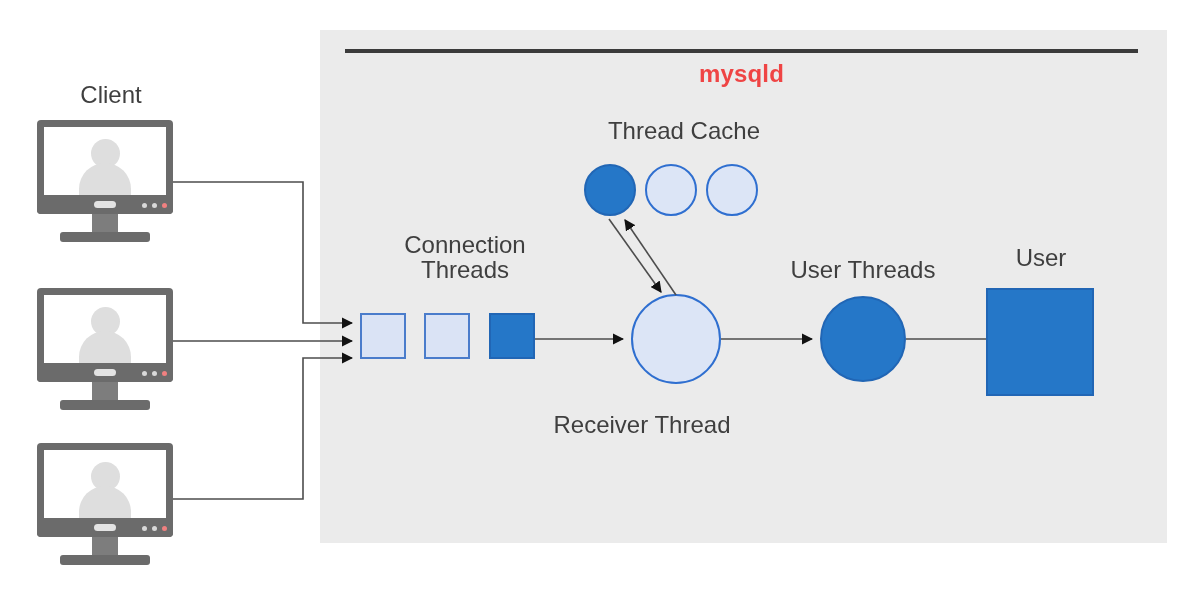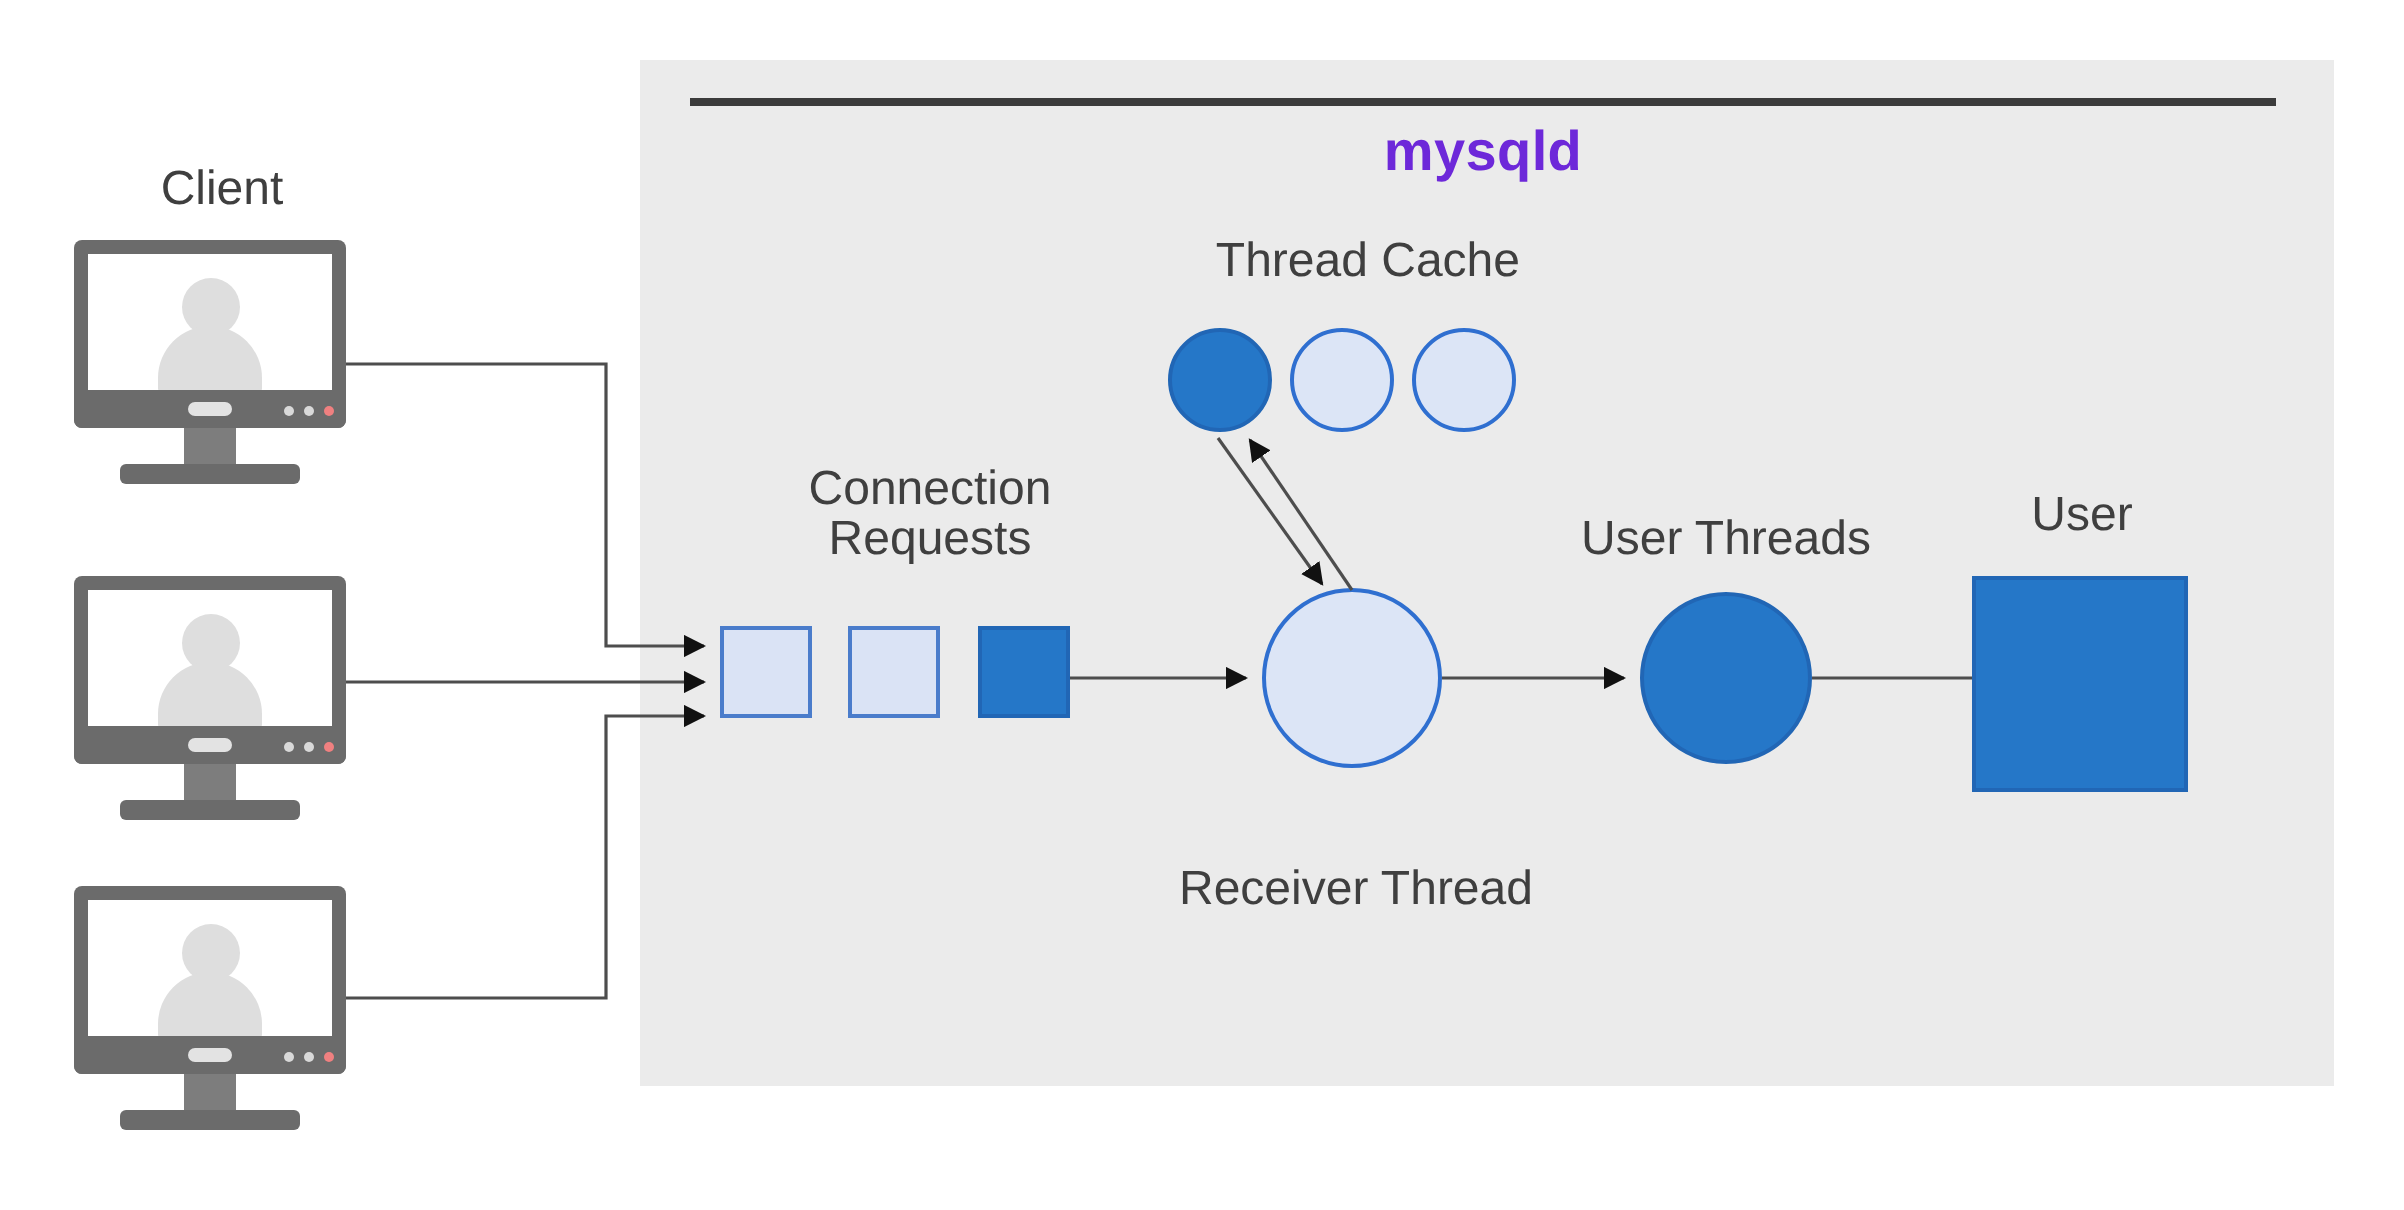--- a/index.html
+++ b/index.html
@@ -38,23 +38,23 @@
     width: 793px;
     height: 4px;
     background: #3b3b3b;
   }
   .panel-title {
     position: absolute;
     left: 345px;
     top: 60px;
     width: 793px;
     text-align: center;
-    font-size: 28px;
+    font-size: 24px;
     font-weight: bold;
-    color: #6d28d9;
+    color: #ef4444;
     letter-spacing: .2px;
   }
 
   
   .label {
     position: absolute;
     font-size: 24px;
     color: #3f3f3f;
     white-space: pre;
     text-align: center;
@@ -242,34 +242,34 @@
       <div class="mon-pill"></div>
       <div class="mon-dot d1"></div>
       <div class="mon-dot d2"></div>
       <div class="mon-dot d3"></div>
     </div>
     <div class="mon-neck"></div>
     <div class="mon-base"></div>
   </div>
 
   <div class="label" style="left:380px; top:232px; width:170px;">Connection
-Requests</div>
+Threads</div>
 
   <div class="sq light" style="left:360px; top:313px; width:46px; height:46px;"></div>
   <div class="sq light" style="left:424px; top:313px; width:46px; height:46px;"></div>
   <div class="sq solid" style="left:489px; top:313px; width:46px; height:46px;"></div>
 
   <div class="label" style="left:600px; top:118px; width:160px;text-align:right;">Thread Cache</div>
 
   <div class="circ solid" style="left:584px; top:164px; width:52px; height:52px;"></div>
   <div class="circ light" style="left:645px; top:164px; width:52px; height:52px;"></div>
   <div class="circ light" style="left:706px; top:164px; width:52px; height:52px;"></div>
 
   <div class="circ light" style="left:631px; top:294px; width:90px; height:90px;"></div>
-  <div class="label" style="left:588px; top:412px; width:180px;margin-top:20px;">Receiver Thread</div>
+  <div class="label" style="left:552px; top:412px; width:180px;">Receiver Thread</div>
 
   <div class="label" style="left:788px; top:245px; width:150px;margin-top:12px;">User Threads</div>
   <div class="circ solid" style="left:820px; top:296px; width:86px; height:86px;"></div>
 
   <div class="label" style="left:990px; top:245px; width:102px;">User</div>
   <div class="sq solid" style="left:986px; top:288px; width:108px; height:108px;"></div>
 
   <svg id="wires" viewBox="0 0 1202 605" xmlns="http://www.w3.org/2000/svg">
     <defs>
       <marker id="ah" viewBox="0 0 10 10" refX="9" refY="5" markerWidth="7" markerHeight="7" orient="auto-start-reverse">

